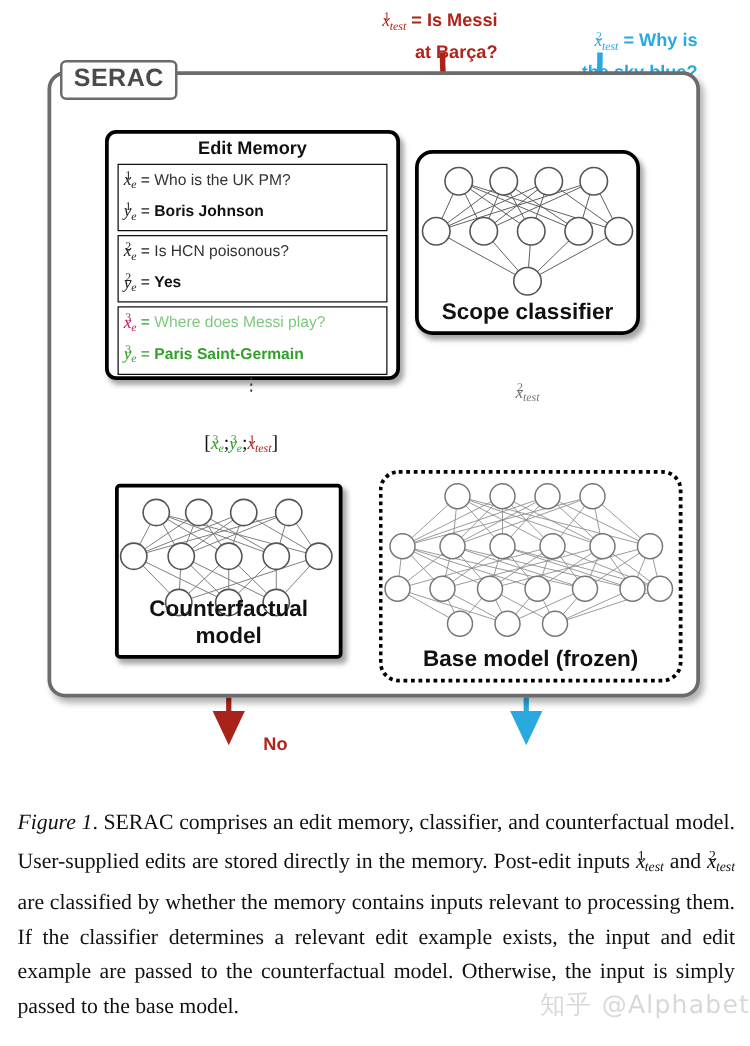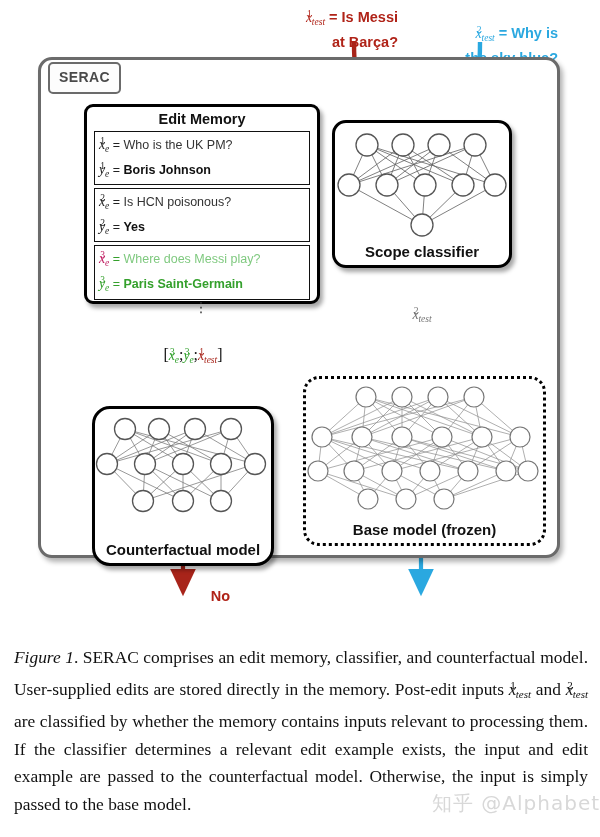--- a/index.html
+++ b/index.html
@@ -78,26 +78,26 @@
     left: 38px; top: 57px;
     width: 522px; height: 501px;
     border: 3.5px solid #6b6b6b;
     border-radius: 14px;
     background: #ffffff;
     box-shadow: 3px 4px 5px rgba(0,0,0,0.30);
     box-sizing: border-box;
   }
   #serac-tag {
     position: absolute;
-    left: 48px; top: 62px;
+    left: 48px; top: 48px;
     padding: 2px 9px 4px 9px;
     border: 2.5px solid #6b6b6b;
     border-radius: 5px;
     background: #fdfdfd;
-    font-size: 14px;
+    font-size: 20px;
     font-weight: bold;
     color: #4a4a4a;
     letter-spacing: 0.4px;
     line-height: 22px;
   }
 
   
   #edit-memory {
     position: absolute;
     left: 84px; top: 104px;
@@ -163,39 +163,39 @@
     background: #ffffff;
   }
   #scope-classifier {
     left: 332px; top: 120px;
     width: 180px; height: 148px;
     border: 3.5px solid #000;
     border-radius: 14px;
     box-shadow: 3px 4px 4px rgba(0,0,0,0.35);
   }
   #counterfactual-model {
-    left: 92px; top: 406px;
-    width: 182px; height: 160px;
+    left: 92px; top: 387px;
+    width: 182px; height: 140px;
     border: 3.5px solid #000;
-    border-radius: 18px;
+    border-radius: 4px;
     box-shadow: 3px 4px 4px rgba(0,0,0,0.35);
   }
   #base-model {
     left: 303px; top: 376px;
     width: 243px; height: 170px;
     border: 3.5px dotted #000;
     border-radius: 16px;
     text-decoration: underline;
   }
   .model-label {
     position: absolute;
     left: 0; right: 0;
     bottom: 5px;
     text-align: center;
-    font-size: 15px;
+    font-size: 18px;
     font-weight: bold;
     color: #111;
   }
   .nn-svg { position: absolute; left: 0; top: 0; }
 
   
   #tuple-label {
     position: absolute;
     left: 118px; top: 346px;
     width: 150px;

